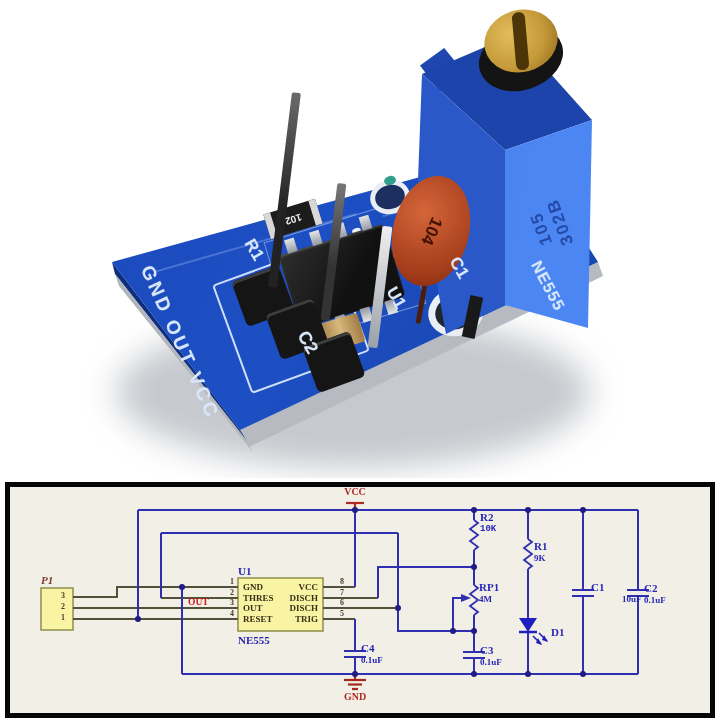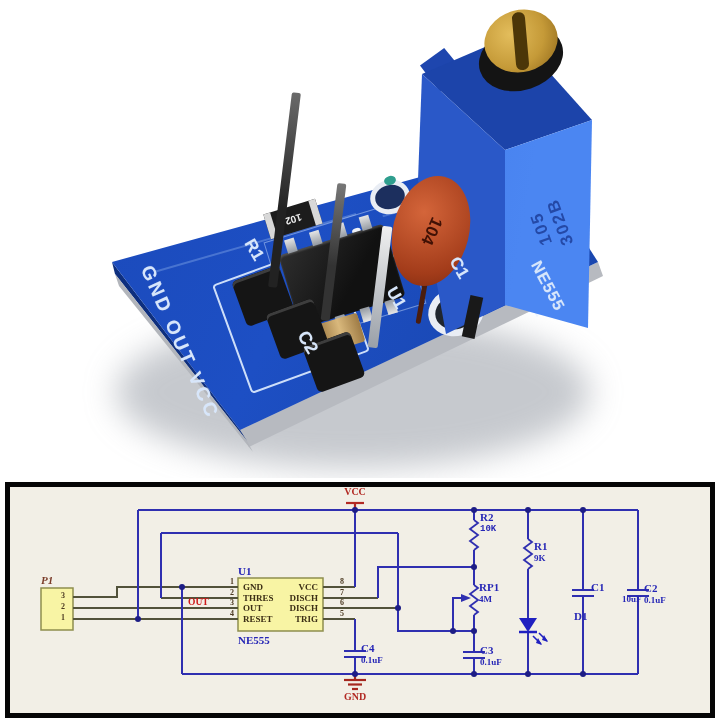--- a/index.html
+++ b/index.html
@@ -228,21 +228,21 @@
     <span class="lbl pnum" style="left:330px;top:101px;">7</span>
     <span class="lbl pnum" style="left:330px;top:111px;">6</span>
     <span class="lbl pnum" style="left:330px;top:122px;">5</span>
 
     <span class="lbl" style="left:470px;top:25px;">R2</span>
     <span class="lbl val" style="left:470px;top:37px;font-family:Liberation Mono, monospace;">10K</span>
     <span class="lbl" style="left:524px;top:54px;">R1</span>
     <span class="lbl val" style="left:524px;top:66px;">9K</span>
     <span class="lbl" style="left:469px;top:95px;">RP1</span>
     <span class="lbl val" style="left:469px;top:107px;">4M</span>
-    <span class="lbl" style="left:541px;top:124px;margin-left:23px;">D1</span>
+    <span class="lbl" style="left:541px;top:140px;">D1</span>
     <span class="lbl" style="left:351px;top:156px;">C4</span>
     <span class="lbl val" style="left:351px;top:168px;">0.1uF</span>
     <span class="lbl" style="left:470px;top:158px;">C3</span>
     <span class="lbl val" style="left:470px;top:170px;">0.1uF</span>
     <span class="lbl" style="left:581px;top:95px;">C1</span>
     <span class="lbl val" style="left:612px;top:107px;">10uF</span>
     <span class="lbl" style="left:634px;top:96px;">C2</span>
     <span class="lbl val" style="left:634px;top:108px;">0.1uF</span>
   </div>
 </div>

